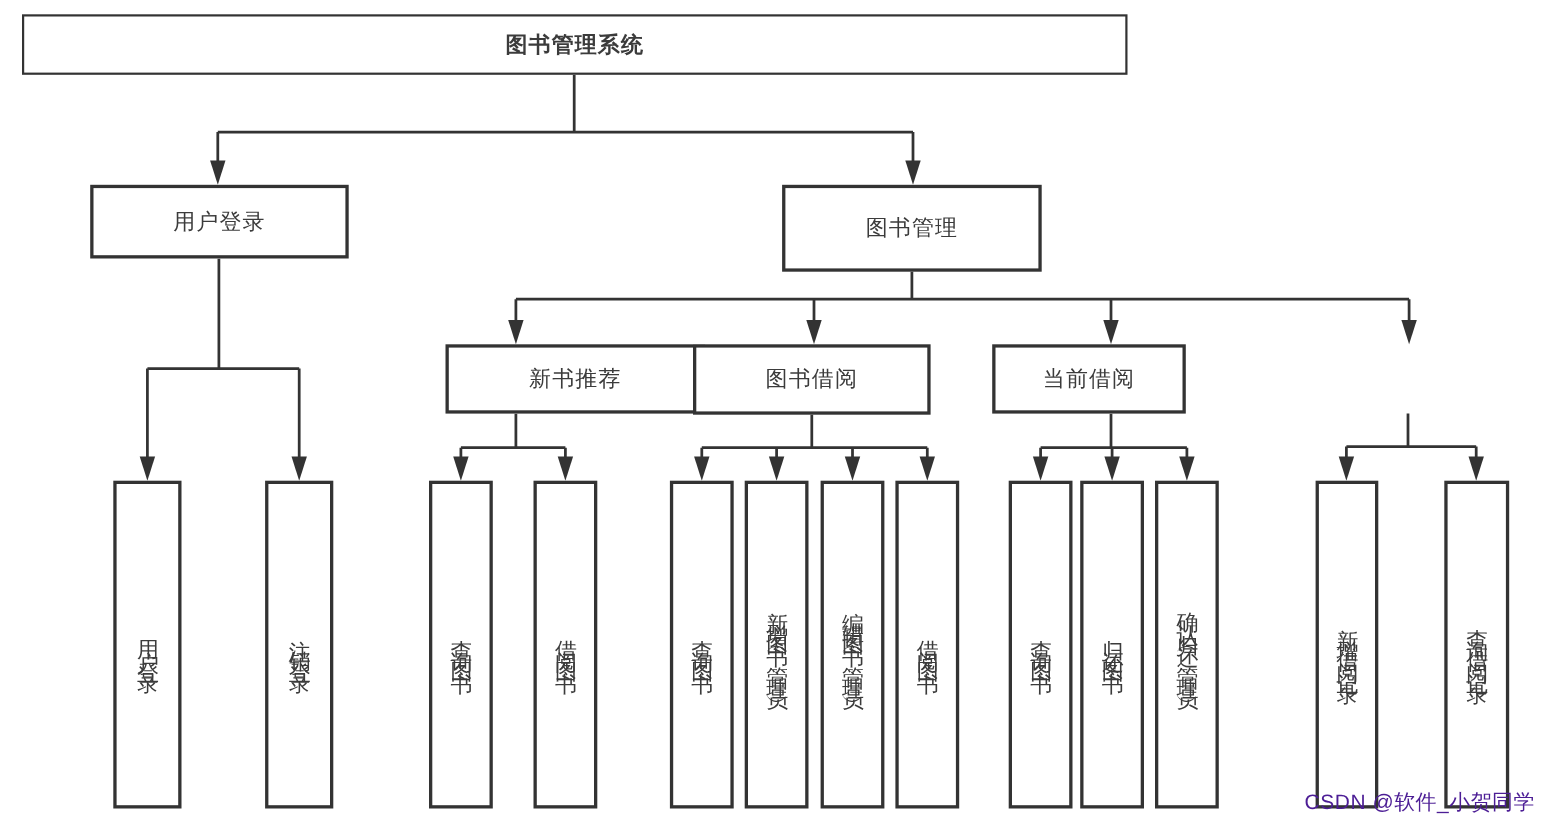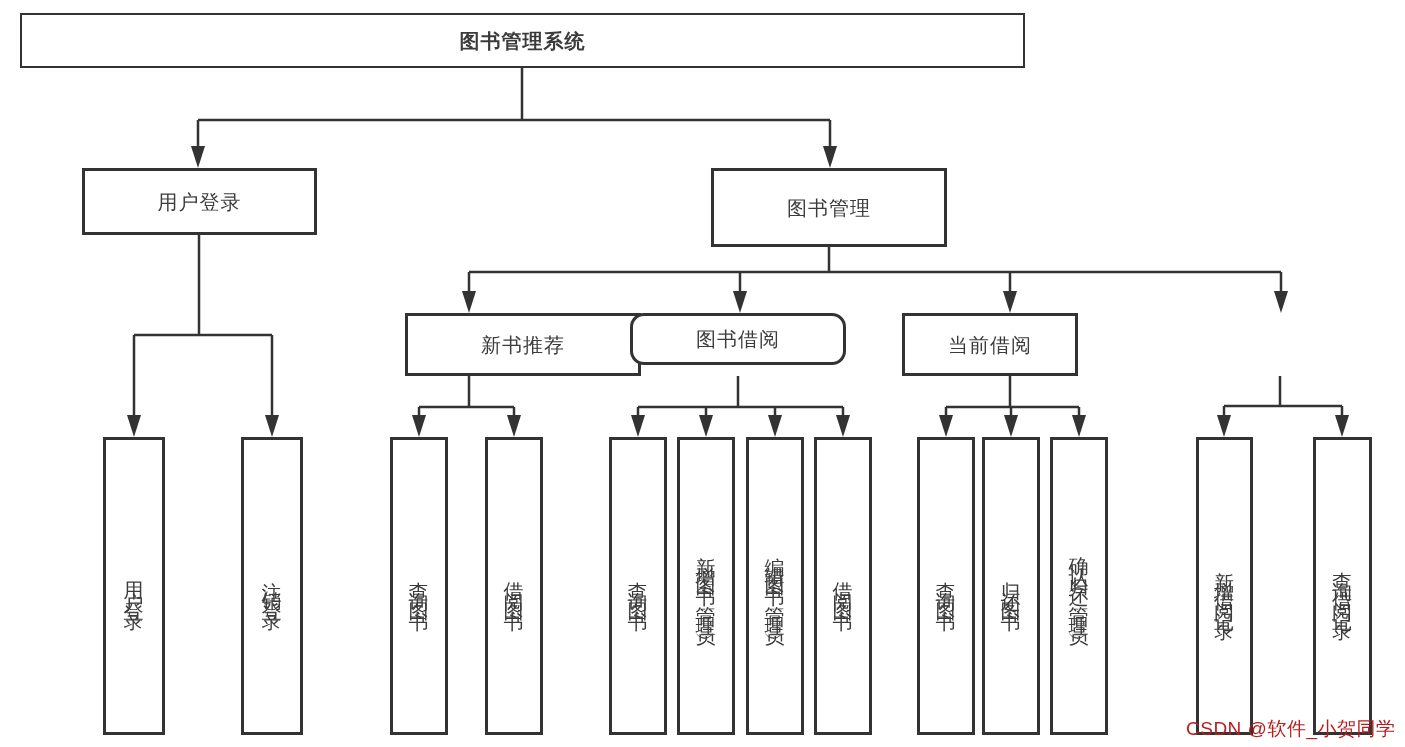--- a/index.html
+++ b/index.html
@@ -45,21 +45,21 @@
     font-size: 20px;
     letter-spacing: 10px;
     line-height: 1;
     color: #3b3b3b;
   }
   .watermark {
     position: absolute;
     left: 1186px;
     top: 716px;
     font-size: 19px;
-    color: #b91c1c;
+    color: #4c1d95;
     white-space: nowrap;
     z-index: 10;
     letter-spacing: 0.5px;
   }
 </style>
 </head>
 <body>
 
 <div class="canvas">
 
@@ -110,21 +110,21 @@
   <div class="box" style="left:82px; top:168px; width:235px; height:67px;">
     <span class="hlabel">用户登录</span>
   </div>
   <div class="box" style="left:711px; top:168px; width:236px; height:79px;">
     <span class="hlabel">图书管理</span>
   </div>
 
   <div class="box" style="left:362px; top:313px; width:236px; height:63px;margin-left:43px;">
     <span class="hlabel">新书推荐</span>
   </div>
-  <div class="box" style="left:630px; top:313px; width:216px; height:52px;border-radius:14px;">
+  <div class="box" style="left:630px; top:313px; width:216px; height:64px;">
     <span class="hlabel">图书借阅</span>
   </div>
   <div class="box" style="left:902px; top:313px; width:176px; height:63px;">
     <span class="hlabel">当前借阅</span>
   </div>
 
   <div class="box" style="left:103px; top:437px; width:62px; height:298px;">
     <span class="vlabel">用户登录</span>
   </div>
   <div class="box" style="left:241px; top:437px; width:62px; height:298px;">

